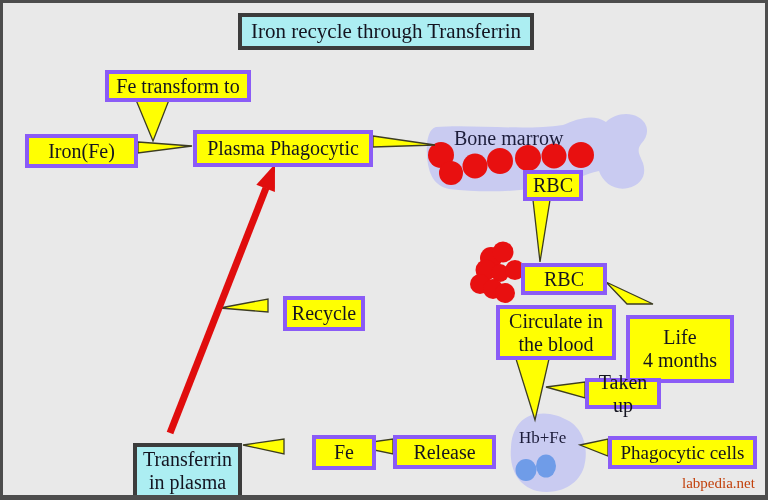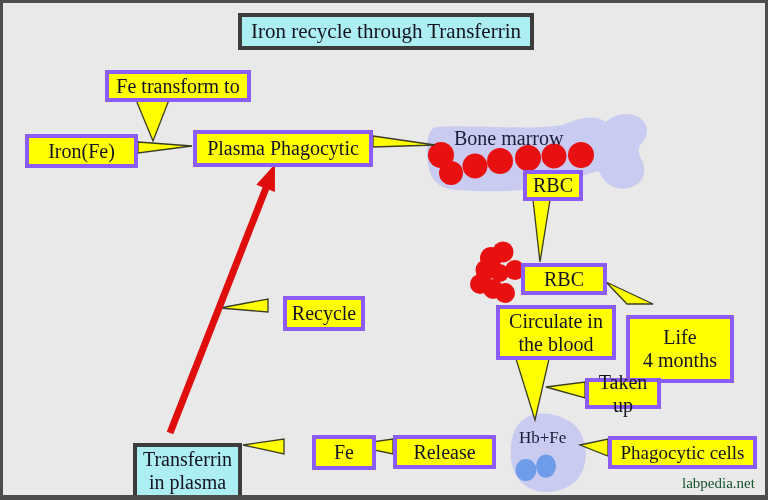--- a/index.html
+++ b/index.html
@@ -16,21 +16,21 @@
     text-align:center;box-sizing:border-box;
     background:#ffff02;border:4px solid #8b5cf6;
     color:#141420;font-size:20px;line-height:1.15;white-space:pre-line;
     z-index:2;
   }
   .cyan{background:#aceef2;border-color:#3c3c3c;}
   .freetext{
     position:absolute;color:#1c1c3a;font-size:20px;z-index:2;white-space:nowrap;
   }
   .watermark{
-    position:absolute;color:#14532d;font-size:15px;z-index:2;white-space:nowrap;
+    position:absolute;color:#c2410c;font-size:15px;z-index:2;white-space:nowrap;
   }
 </style>
 </head>
 <body>
 
 <div id="stage">
 
   <svg id="shapes" viewBox="0 0 768 500">
 
     <path fill="#c9cbf1" d="M 433,124

